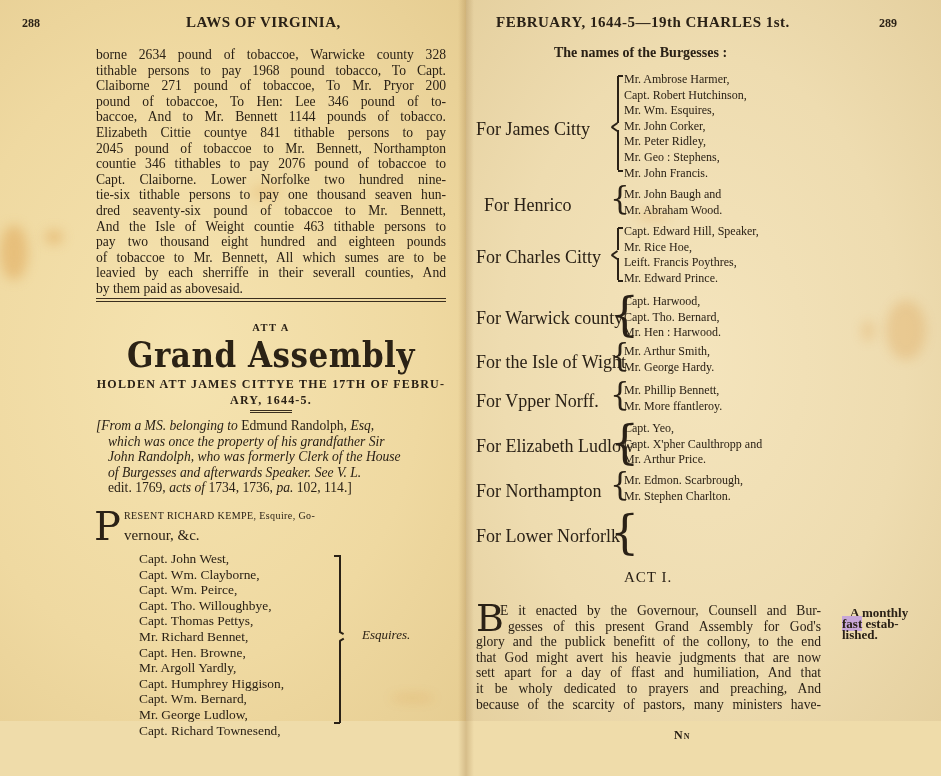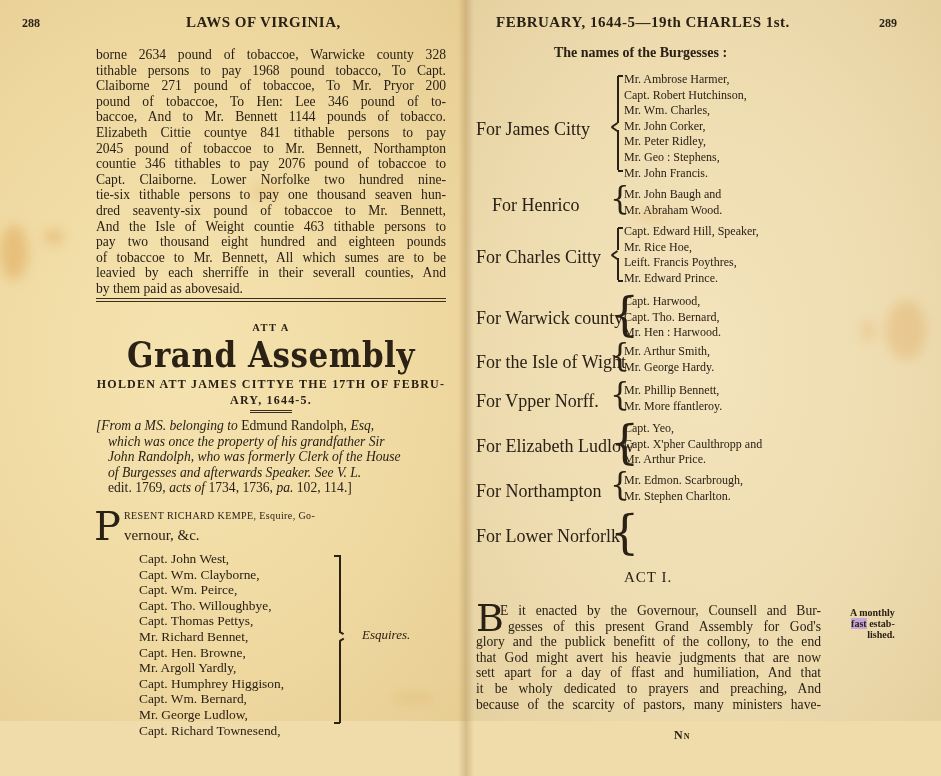--- a/index.html
+++ b/index.html
@@ -59,21 +59,21 @@
   .esquires { position: absolute; font-size: 13px; font-style: italic; }
 
   .burg-head { position: absolute; font-size: 14px; font-weight: bold; white-space: nowrap; }
   .county-label { position: absolute; font-size: 18px; white-space: nowrap; }
   .brace {
     position: absolute; font-family: "DejaVu Serif", serif; color: #2a2116;
     line-height: 1; transform-origin: top left;
   }
   .burg-names { position: absolute; font-size: 12px; line-height: 15.6px; white-space: nowrap; }
   .act-title { position: absolute; font-size: 15px; letter-spacing: 1px; }
-  .margin-note { position: absolute; font-size: 10px; line-height: 11px; font-weight: bold; white-space: nowrap; text-align: right; }
+  .margin-note { position: absolute; font-size: 13px; line-height: 11px; font-weight: bold; white-space: nowrap; }
   .highlight { background: #c7a6d8; }
   .signature { position: absolute; font-size: 12px; font-weight: bold; letter-spacing: 1px; font-variant: small-caps; }
 </style>
 </head>
 <body>
 
 <div class="page page-left">
   <div class="stain" style="left:0;top:225px;width:28px;height:55px;"></div>
   <div class="stain" style="left:45px;top:230px;width:18px;height:14px;"></div>
   <div class="stain" style="left:250px;top:185px;width:30px;height:14px;opacity:.6"></div>
@@ -160,28 +160,28 @@
   <div class="county-label" style="left:10px;top:119px;">For James Citty</div>
   <div class="bracket-tick" style="left:152px;top:75px;width:5px;"></div>
   <div class="bracket-line" style="left:151px;top:76px;height:47px;"></div>
   <div class="bracket-tick" style="left:145px;top:124px;width:7px;transform:rotate(-35deg);"></div>
   <div class="bracket-tick" style="left:145px;top:128px;width:7px;transform:rotate(35deg);"></div>
   <div class="bracket-line" style="left:151px;top:130px;height:40px;"></div>
   <div class="bracket-tick" style="left:152px;top:170px;width:5px;"></div>
   <div class="burg-names" style="left:158px;top:72px;">
     <div>Mr. Ambrose Harmer,</div>
     <div>Capt. Robert Hutchinson,</div>
-    <div>Mr. Wm. Charles,</div>
+    <div>Mr. Wm. Esquires,</div>
     <div>Mr. John Corker,</div>
     <div>Mr. Peter Ridley,</div>
     <div>Mr. Geo : Stephens,</div>
     <div>Mr. John Francis.</div>
   </div>
 
-  <div class="county-label" style="left:26px;top:195px;">For Henrico</div>
+  <div class="county-label" style="left:18px;top:195px;">For Henrico</div>
   <div class="brace" style="left:144px;top:183px;font-size:31px;">{</div>
   <div class="burg-names" style="left:158px;top:187px;">
     <div>Mr. John Baugh and</div>
     <div>Mr. Abraham Wood.</div>
   </div>
 
   <div class="county-label" style="left:10px;top:247px;">For Charles Citty</div>
   <div class="bracket-tick" style="left:152px;top:227px;width:5px;"></div>
   <div class="bracket-line" style="left:151px;top:228px;height:22px;"></div>
   <div class="bracket-tick" style="left:145px;top:252px;width:7px;transform:rotate(-35deg);"></div>

